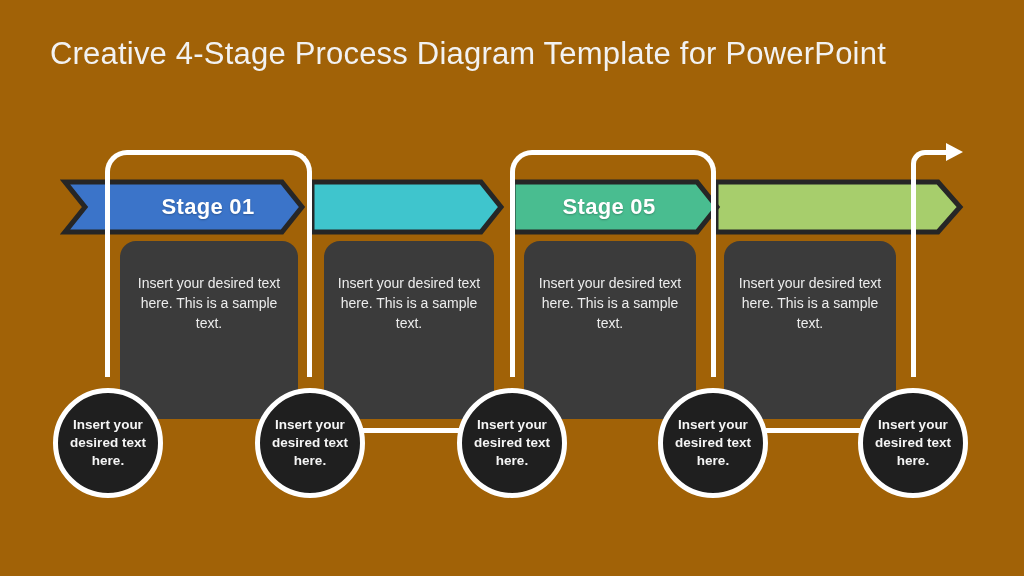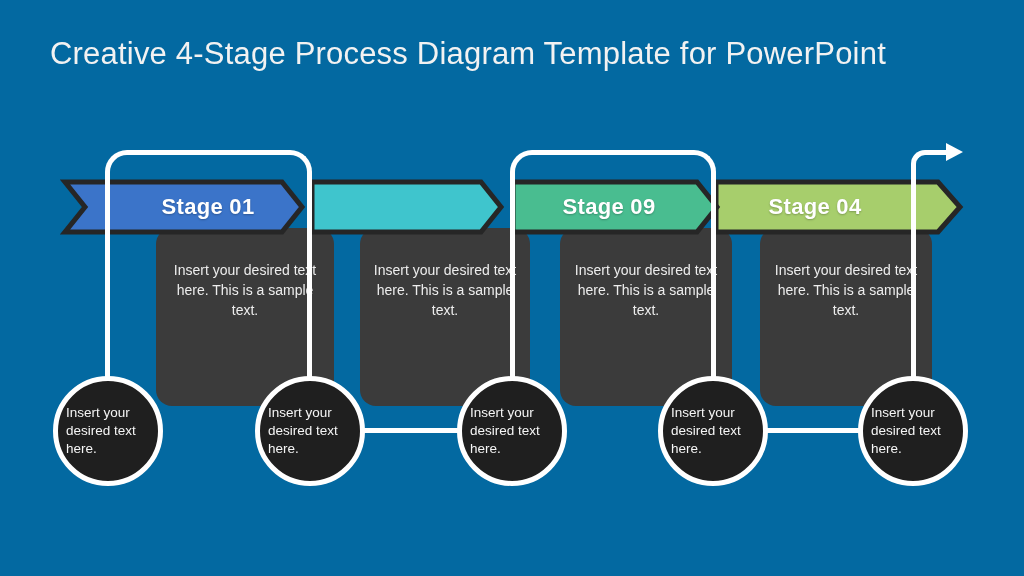--- a/index.html
+++ b/index.html
@@ -4,46 +4,45 @@
 <style>
   html, body {
     margin: 0;
     padding: 0;
     background: #111;
   }
   .slide {
     position: relative;
     width: 1024px;
     height: 576px;
-    background: #0369a1;
+    background: #a16207;
     overflow: hidden;
     font-family: "Liberation Sans", sans-serif;
   }
   .slide-title {
     position: absolute;
     left: 50px;
     top: 36px;
     width: 940px;
     font-size: 31px;
     font-weight: 400;
     color: #f2f2f2;
     letter-spacing: 0.2px;
     white-space: nowrap;
   }
   
   .stage-card {
     position: absolute;
-    top: 228px;
+    top: 241px;
     height: 178px;
     background: #3b3b3b;
     border-radius: 16px;
     box-sizing: border-box;
     padding: 32px 12px 0 12px;
     z-index: 1;
-    margin-left: 36px;
   }
   .card-1 { left: 120px; width: 178px; }
   .card-2 { left: 324px; width: 170px; }
   .card-3 { left: 524px; width: 172px; }
   .card-4 { left: 724px; width: 172px; }
   .stage-card-text {
     color: #ededed;
     font-size: 14px;
     line-height: 20px;
     text-align: center;
@@ -118,32 +117,33 @@
     top: 428px;
     height: 5px;
     background: #ffffff;
     z-index: 4;
   }
   .conn-23 { left: 360px; width: 100px; }
   .conn-45 { left: 762px; width: 100px; }
   
   .milestone-circle {
     position: absolute;
-    top: 376px;
+    top: 388px;
     width: 110px;
     height: 110px;
     background: #1f1f1f;
     border: 5px solid #ffffff;
     border-radius: 50%;
     box-sizing: border-box;
     display: flex;
     align-items: center;
     justify-content: center;
-    text-align: left;
+    text-align: center;
     z-index: 5;
+    font-weight: bold;
   }
   .circ-1 { left: 53px; }
   .circ-2 { left: 255px; }
   .circ-3 { left: 457px; }
   .circ-4 { left: 658px; }
   .circ-5 { left: 858px; }
   .circle-text {
     color: #f5f5f5;
     font-size: 13.5px;
     line-height: 18px;
@@ -171,22 +171,21 @@
   </div>
 
   <svg class="banner-layer" viewBox="0 0 1024 576" xmlns="http://www.w3.org/2000/svg">
     <polygon stroke="#262626" stroke-width="5" points="716,182 938,182 960,207 938,232 716,232" fill="#a7ce6c"></polygon>
     <polygon stroke="#262626" stroke-width="5" points="513,182 697,182 717,207 697,232 513,232" fill="#49bd90"></polygon>
     <polygon stroke="#262626" stroke-width="5" points="312,182 481,182 501,207 481,232 312,232" fill="#3fc5cd"></polygon>
     <polygon stroke="#262626" stroke-width="5" points="65,182 282,182 302,207 282,232 65,232 85,207" fill="#3b74c9"></polygon>
   </svg>
 
   <div class="stage-label label-1">Stage 01</div>
-  <div class="stage-label label-3">Stage 09</div>
-  <div class="stage-label label-4">Stage 04</div>
+  <div class="stage-label label-3">Stage 05</div>
 
   <div class="loop-outline loop-a"></div>
   <div class="loop-outline loop-b"></div>
 
   <div class="flow-arrow-line"></div>
   <div class="flow-arrowhead"></div>
 
   <div class="connector-line conn-23"></div>
   <div class="connector-line conn-45"></div>
 

